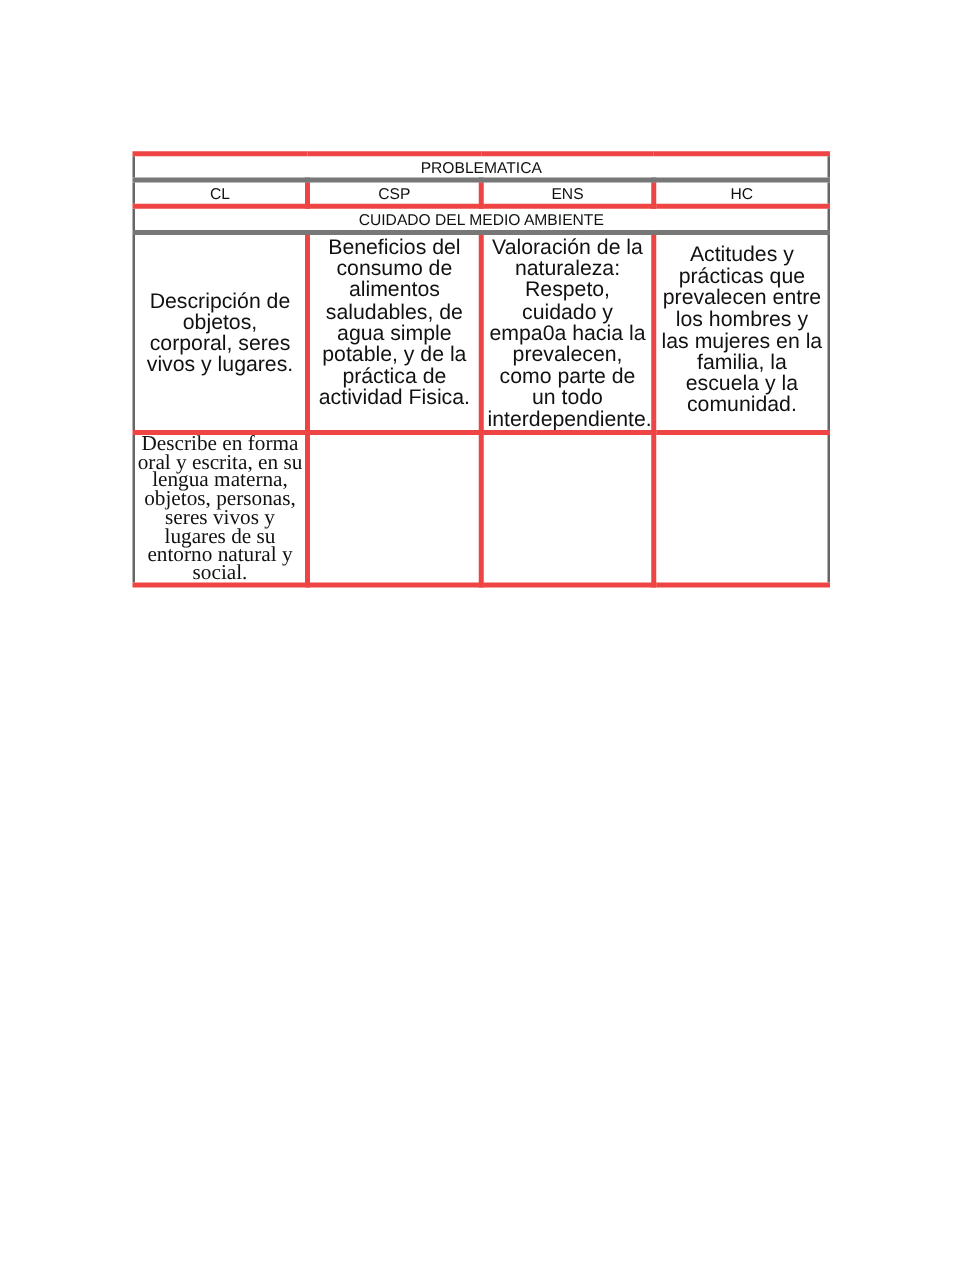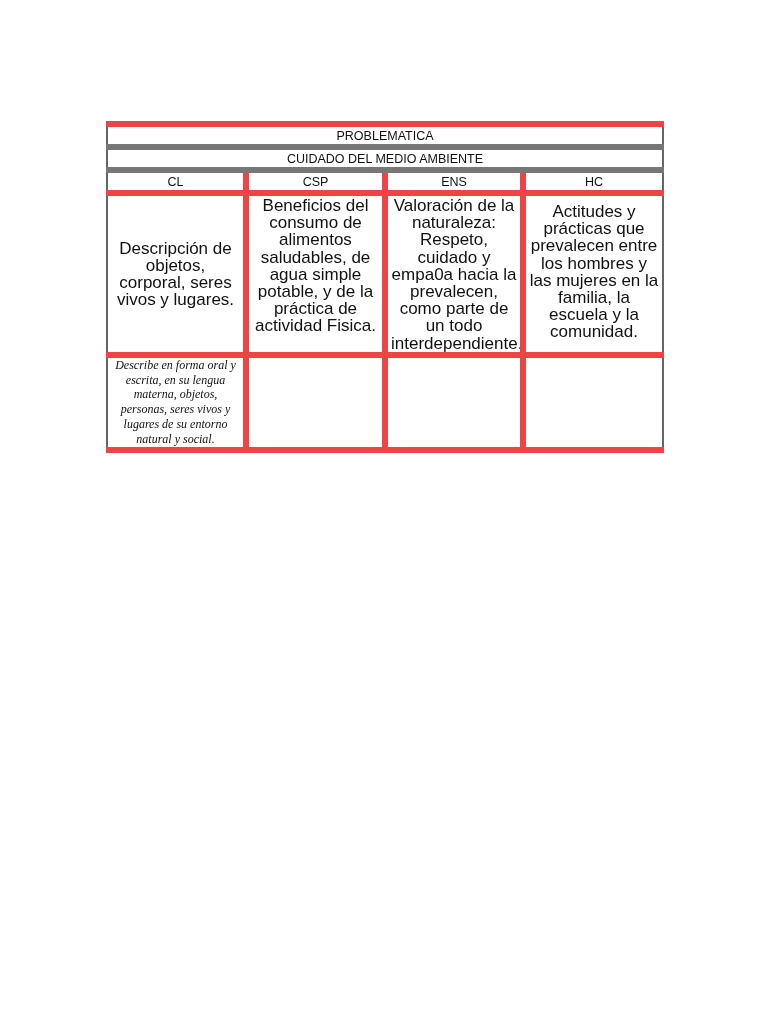--- a/index.html
+++ b/index.html
@@ -16,21 +16,21 @@
     .doc-table {
       position: absolute;
       left: 106px;
       top: 121px;
       width: 556px;
       border-collapse: collapse;
       table-layout: fixed;
       color: #111;
     }
     .doc-table td {
-      border: 6px solid #ef4444;
+      border: 4px solid #ef4444;
       text-align: center;
       vertical-align: middle;
       padding: 0 3px;
       font-family: "Liberation Sans", sans-serif;
       font-size: 12.5px;
       line-height: 17px;
       overflow: hidden;
     }
     .doc-table tr.thin td {
       height: 17px;
@@ -39,25 +39,24 @@
     .doc-table tr.thin.grey td { border-bottom-color: #777; }
     .doc-table tr.desc td {
       height: 138px;
       font-size: 17px;
       line-height: 17.2px;
     }
     .doc-table tr.desc td.top { vertical-align: top; padding-top: 1px; }
     .doc-table tr.desc td.hc { vertical-align: top; padding-top: 7px; }
     .doc-table tr.pda-body td {
       font-family: "Liberation Serif", serif;
-      font-size: 12px;
+      font-size: 17px;
       line-height: 14.8px;
       vertical-align: top;
       padding: 0 2px;
-      font-style: italic;
     }
     .doc-table tr.pda-body.r1 td { height: 88px; }
     .doc-table tr.pda-body.r2 td { height: 104px; }
     .doc-table .outer-l { border-left-color: #666; border-left-width: 2px; }
     .doc-table .outer-r { border-right-color: #666; border-right-width: 2px; }
     .doc-table tr.last td { border-bottom-color: #555; border-bottom-width: 2px; }
   </style>
 </head>
 <body>
 
@@ -65,28 +64,28 @@
   <colgroup>
     <col style="width:139px">
       <col style="width:139px">
       <col style="width:138px">
       <col style="width:140px">
   </colgroup>
   <tbody>
     <tr class="thin grey">
       <td colspan="4" class="outer-l outer-r">PROBLEMATICA</td>
     </tr>
-    <tr class="thin grey">
-      <td colspan="4" class="outer-l outer-r">CUIDADO DEL MEDIO AMBIENTE</td>
-    </tr>
     <tr class="thin">
       <td class="outer-l">CL</td>
       <td>CSP</td>
       <td>ENS</td>
       <td class="outer-r">HC</td>
+    </tr>
+    <tr class="thin grey">
+      <td colspan="4" class="outer-l outer-r">CUIDADO DEL MEDIO AMBIENTE</td>
     </tr>
     <tr class="desc">
       <td class="outer-l">Descripción de objetos, corporal, seres vivos y lugares.</td>
       <td class="top">Beneficios del consumo de alimentos saludables, de agua simple potable, y de la práctica de actividad Fisica.</td>
       <td class="top">Valoración de la naturaleza: Respeto, cuidado y empa0a hacia la prevalecen, como parte de un todo interdependiente.</td>
       <td class="hc outer-r">Actitudes y prácticas que prevalecen entre los  hombres y las mujeres en la familia, la escuela y la comunidad.</td>
     </tr>
     <tr class="pda-body r1">
       <td class="outer-l">Describe en forma oral y escrita, en su lengua materna, objetos, personas, seres vivos y lugares de su entorno natural y social.</td>
       <td></td>

